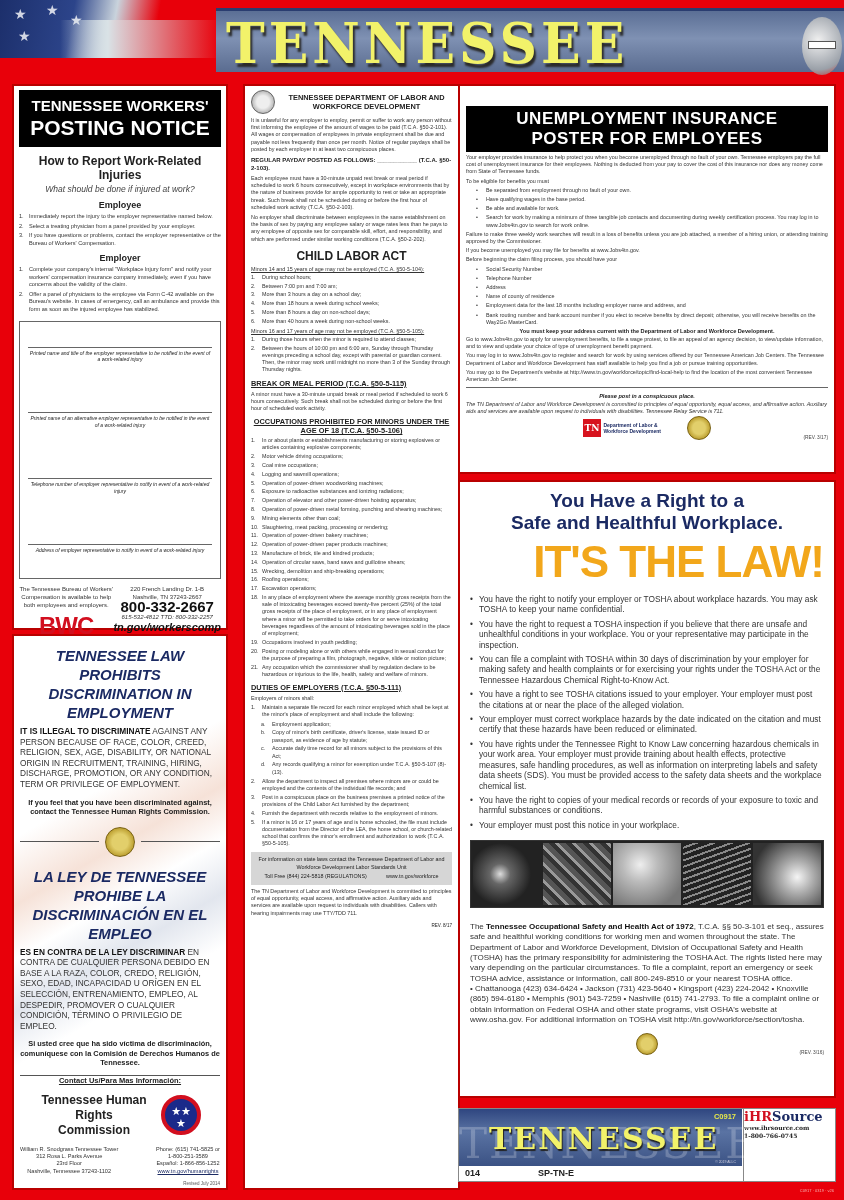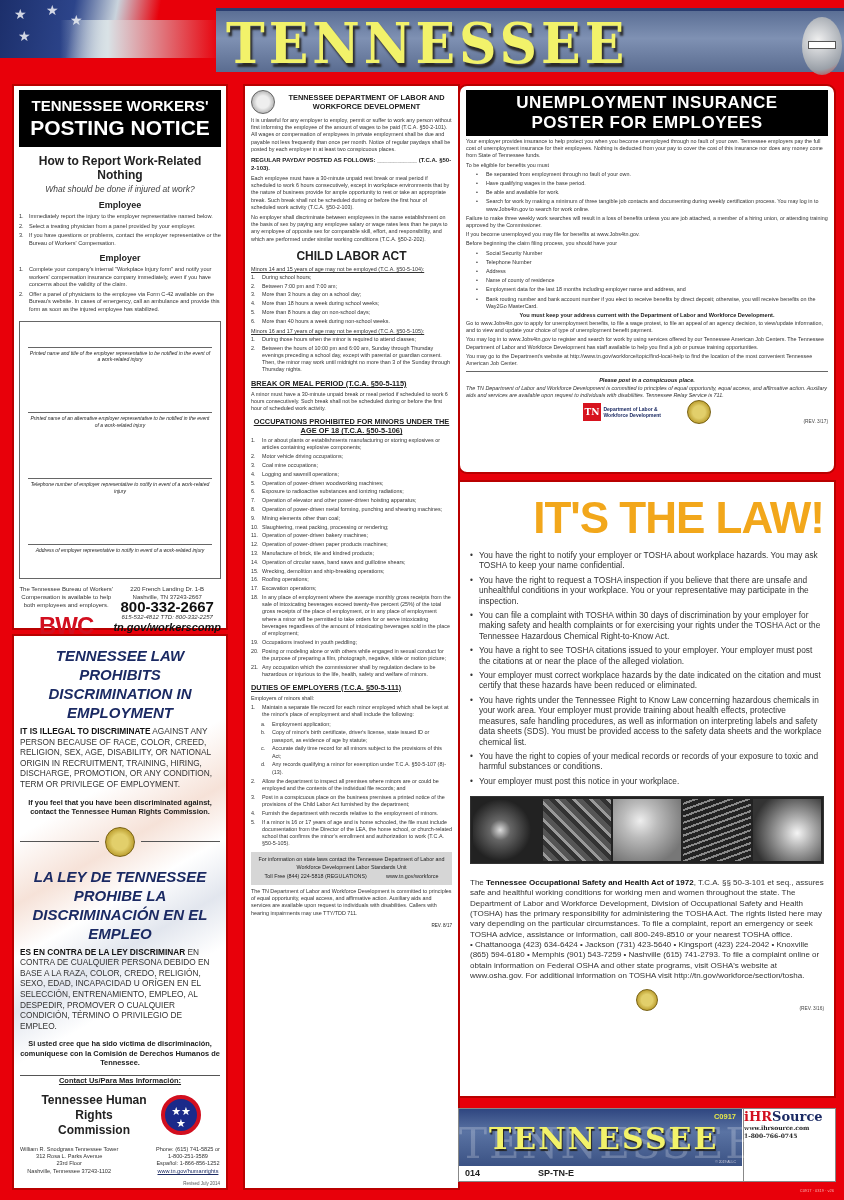--- a/index.html
+++ b/index.html
@@ -82,21 +82,21 @@
   .nl li { list-style: none; display: flex; gap: 3px; margin-bottom: 1.6px; }
   .nl .n { width: 8px; flex: none; }
   .nl.sub { padding-left: 10px; }
   .uh2 { font-size: 7.4px; font-weight: bold; text-decoration: underline; margin-top: 5px; text-align: left; }
   .uh2.c { text-align: center; line-height: 9px; }
   .grey { background: #d6d6d6; text-align: center; font-size: 5.4px; line-height: 7.5px; padding: 4px; margin-top: 5px; }
   .grey .row { display: flex; justify-content: space-around; margin-top: 2px; }
   .rev-r { text-align: right; font-size: 4.6px; margin-top: 6px; }
 
   
-  #ui { left: 458px; top: 84px; width: 378px; height: 390px; padding: 4px 6px; border-radius: 9px; }
+  #ui { left: 458px; top: 84px; width: 378px; height: 390px; padding: 20px 6px; }
   #ui .navy { padding: 3px 0; font-size: 17px; line-height: 20px; letter-spacing: .5px; }
   .up { font-size: 5.4px; line-height: 7.2px; color: #333; margin-top: 2px; }
   .ub { font-size: 5.4px; line-height: 7.2px; color: #333; padding-left: 10px; }
   .ub li { list-style: none; display: flex; gap: 8px; margin-top: 2px; }
   .ub .d { flex: none; }
   .ubold { font-size: 5.6px; font-weight: bold; text-align: center; margin-top: 2px; }
   .uhr { border-top: 1px solid #666; margin-top: 4px; padding-top: 3px; }
   .uital { font-size: 5.4px; line-height: 7.2px; font-style: italic; color: #333; margin-top: 2px; }
   .ulogos { display: flex; align-items: center; justify-content: center; gap: 24px; position: relative; }
   .tnlogo { display: flex; align-items: center; gap: 2px; }
@@ -157,21 +157,21 @@
         <div class="state-shape"></div>
       </div>
   </div>
 </div>
 
 <div class="panel" id="wc">
   <div class="navy">
     <div>TENNESSEE WORKERS'</div>
     <div class="big">POSTING NOTICE</div>
   </div>
-  <div class="wc-sub">How to Report Work-Related Nothing</div>
+  <div class="wc-sub">How to Report Work-Related Injuries</div>
   <div class="wc-q">What should be done if injured at work?</div>
   <div class="wc-h">Employee</div>
   <ul class="wc-list">
     <li>
         <span class="n">1.</span>
         <span>Immediately report the injury to the employer representative named below.</span>
       </li>
     <li>
         <span class="n">2.</span>
         <span>Select a treating physician from a panel provided by your employer.</span>
@@ -513,20 +513,24 @@
     <div class="tnlogo">
       <span class="tn">TN</span>
       <span class="txt" style="width:60px">Department of Labor &amp; Workforce Development</span>
     </div>
     <div class="seal"></div>
     <span class="rev">(REV. 3/17)</span>
   </div>
 </div>
 
 <div class="panel" id="osha">
+  <div class="osha-h1">
+    <div>You Have a Right to a</div>
+    <div>Safe and Healthful Workplace.</div>
+  </div>
   <div class="law">IT'S THE LAW!</div>
   <ul class="ob">
     <li>
         <span class="d">•</span>
         <span>You have the right to notify your employer or TOSHA about workplace hazards. You may ask TOSHA to keep your name confidential.</span>
       </li>
     <li>
         <span class="d">•</span>
         <span>You have the right to request a TOSHA inspection if you believe that there are unsafe and unhealthful conditions in your workplace. You or your representative may participate in the inspection.</span>
       </li>

